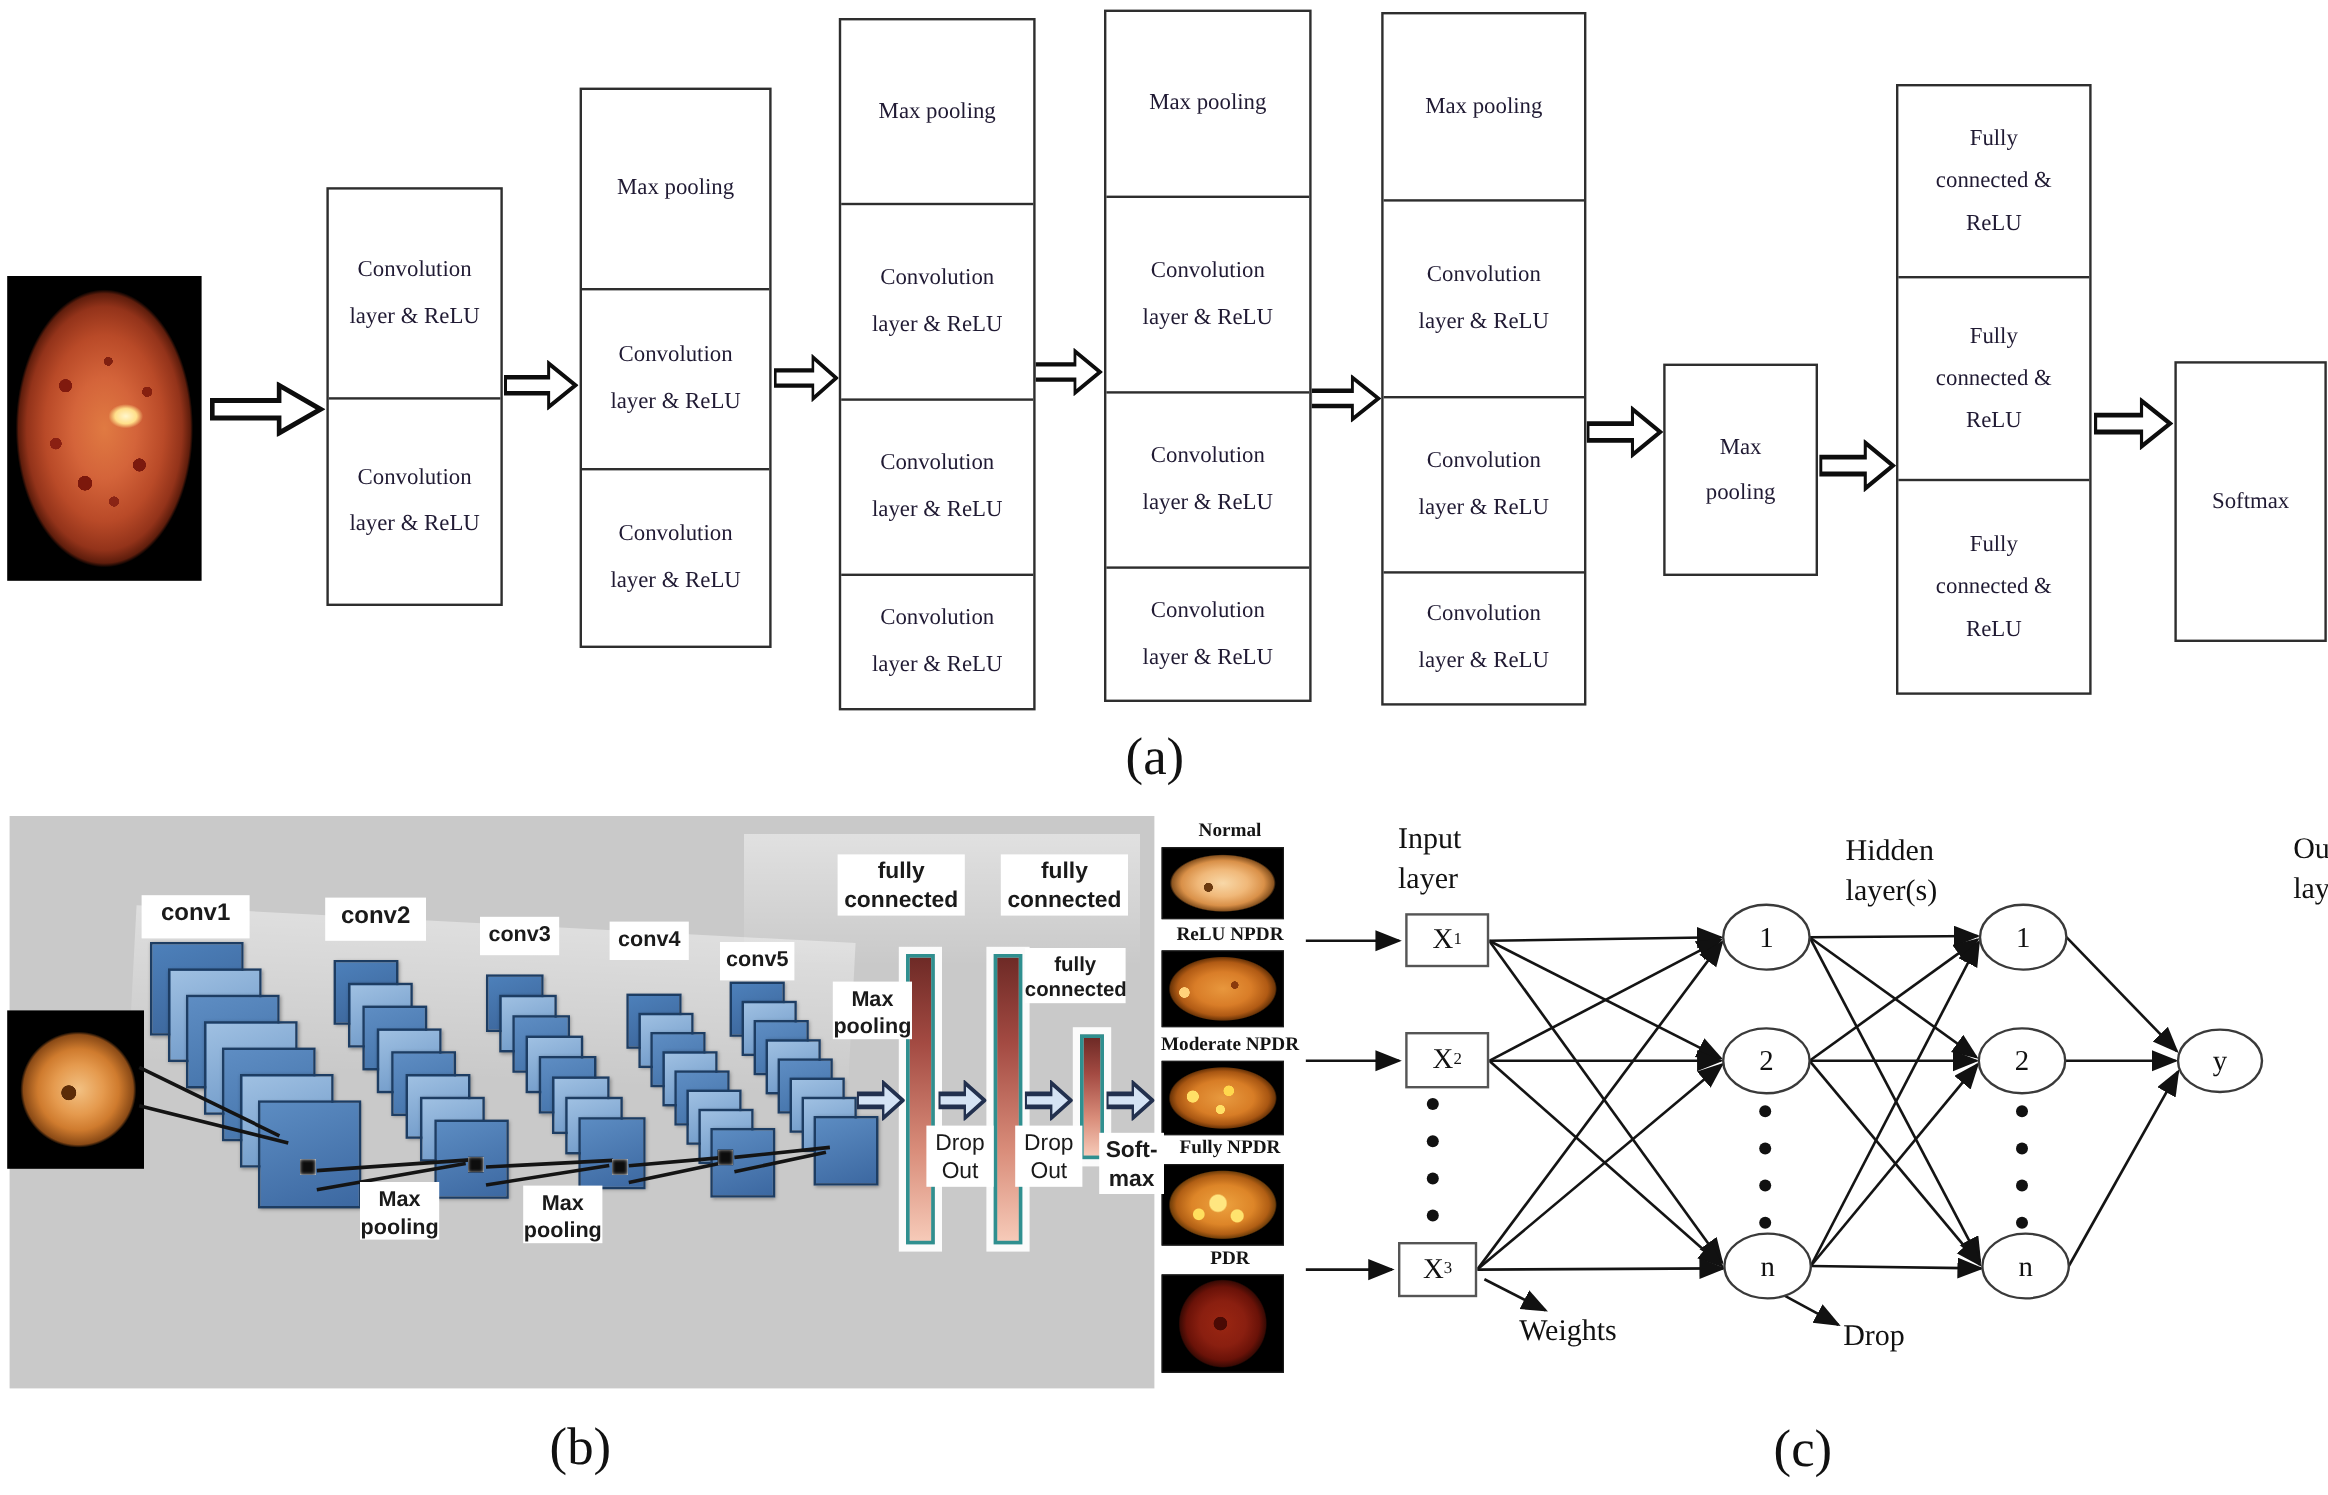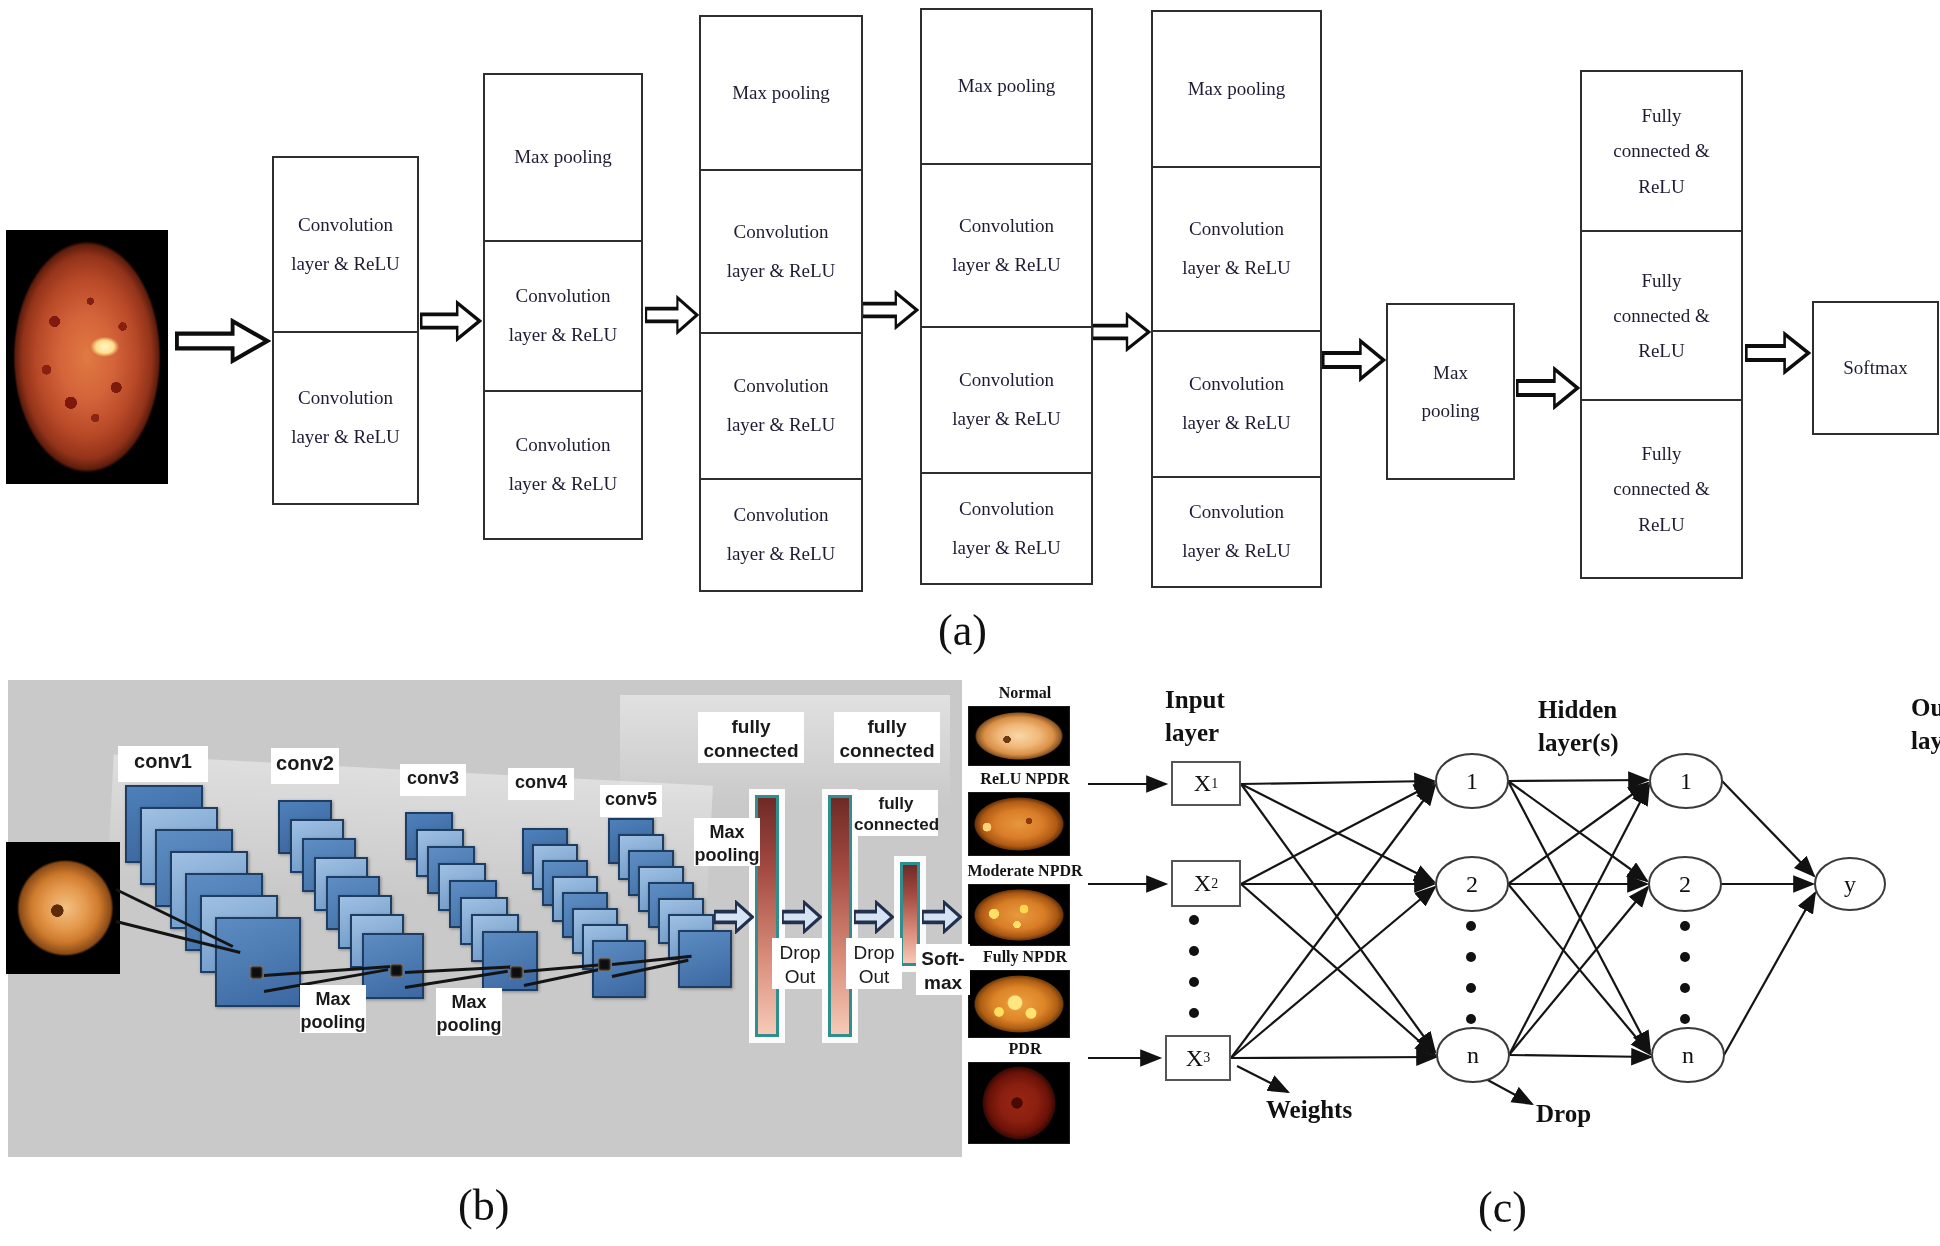--- a/index.html
+++ b/index.html
@@ -43,21 +43,21 @@
        box-shadow:inset 0 0 3px rgba(255,255,255,.85);z-index:5;}
   .fcbar{position:absolute;box-sizing:border-box;border:3px solid #2f8f8f;
          background:linear-gradient(180deg,#6e2a26 0%,#a34a42 30%,#d98d7a 68%,#f6cab8 100%);
          box-shadow:0 0 0 6px rgba(255,255,255,.92);z-index:4;}
   .larrow{position:absolute;z-index:6;}
   .whitecol{position:absolute;left:962px;top:678px;width:126px;height:482px;background:#fff;z-index:2;}
   .rlabel{position:absolute;font-family:"Liberation Serif",serif;font-weight:700;
           font-size:16px;color:#141414;text-align:center;width:120px;z-index:3;}
   .rimg{position:absolute;width:100px;background-color:#000;border:1px solid #1a1a1a;z-index:3;}
   
-  .nnlabel{position:absolute;font-family:"Liberation Serif",serif;font-weight:700;
+  .nnlabel{position:absolute;font-family:"Liberation Serif",serif;font-weight:400;
            font-size:25px;line-height:1.3;color:#111;white-space:pre-line;}
   .xbox{position:absolute;background:#fff;border:2px solid #555;box-sizing:border-box;
         display:flex;align-items:center;justify-content:center;font-size:24px;color:#111;}
   .xbox sub{font-size:14px;line-height:0;}
   svg text{font-family:"Liberation Serif",serif;fill:#111;}
 </style>
 </head>
 <body>
 
 <div id="fig">
@@ -151,21 +151,21 @@
 connected &amp;
 ReLU</div>
     <div class="cell" style="height:169px">Fully
 connected &amp;
 ReLU</div>
     <div class="cell flexfill">Fully
 connected &amp;
 ReLU</div>
   </div>
 
-  <div class="box singlebox" style="left:1812px;top:301px;width:127px;height:134px">Softmax</div>
+  <div class="box singlebox" style="left:1812px;top:301px;width:127px;height:234px">Softmax</div>
 
   <div class="caption" style="left:938px;top:605px">(a)</div>
 
   <div class="grayp"></div>
   <div class="streak" style="left:110px;top:770px;width:600px;height:130px;opacity:.5;transform:rotate(3deg)"></div>
   <div class="streak" style="left:620px;top:695px;width:330px;height:110px;opacity:.55"></div>
 
   <div class="fundus" style="left:6px;top:842px;width:114px;height:132px;z-index:3;background-image:
        radial-gradient(circle 10px at 45% 52%, #5c2c08 0 60%, rgba(0,0,0,0) 65%),
        radial-gradient(circle 52px at 52% 50%, #f2c183 0%, #e59a4e 40%, #cf7b2e 65%, #8a4a16 88%, rgba(0,0,0,0) 93%);"></div>
@@ -214,21 +214,21 @@
       <i></i>
       <i></i>
       <i></i>
       <i></i>
       <i></i>
       <i></i>
       <i></i>
   </div>
 
   <div class="wtag" style="left:118px;top:746px;width:90px;height:36px;font-size:20px">conv1</div>
-  <div class="wtag" style="left:271px;top:748px;width:68px;height:36px;font-size:20px">conv2</div>
+  <div class="wtag" style="left:271px;top:748px;width:84px;height:36px;font-size:20px">conv2</div>
   <div class="wtag" style="left:400px;top:764px;width:66px;height:32px;font-size:18px">conv3</div>
   <div class="wtag" style="left:508px;top:768px;width:66px;height:32px;font-size:18px">conv4</div>
   <div class="wtag" style="left:600px;top:785px;width:62px;height:32px;font-size:18px">conv5</div>
 
   <div class="cline" style="left:116px;top:888px;width:130px;transform:rotate(26deg)"></div>
   <div class="cline" style="left:116px;top:920px;width:128px;transform:rotate(14deg)"></div>
   <div class="bsq" style="left:250px;top:966px"></div>
   <div class="cline" style="left:264px;top:974px;width:128px;transform:rotate(-4deg)"></div>
   <div class="cline" style="left:264px;top:990px;width:126px;transform:rotate(-10deg)"></div>
   <div class="bsq" style="left:390px;top:964px"></div>

